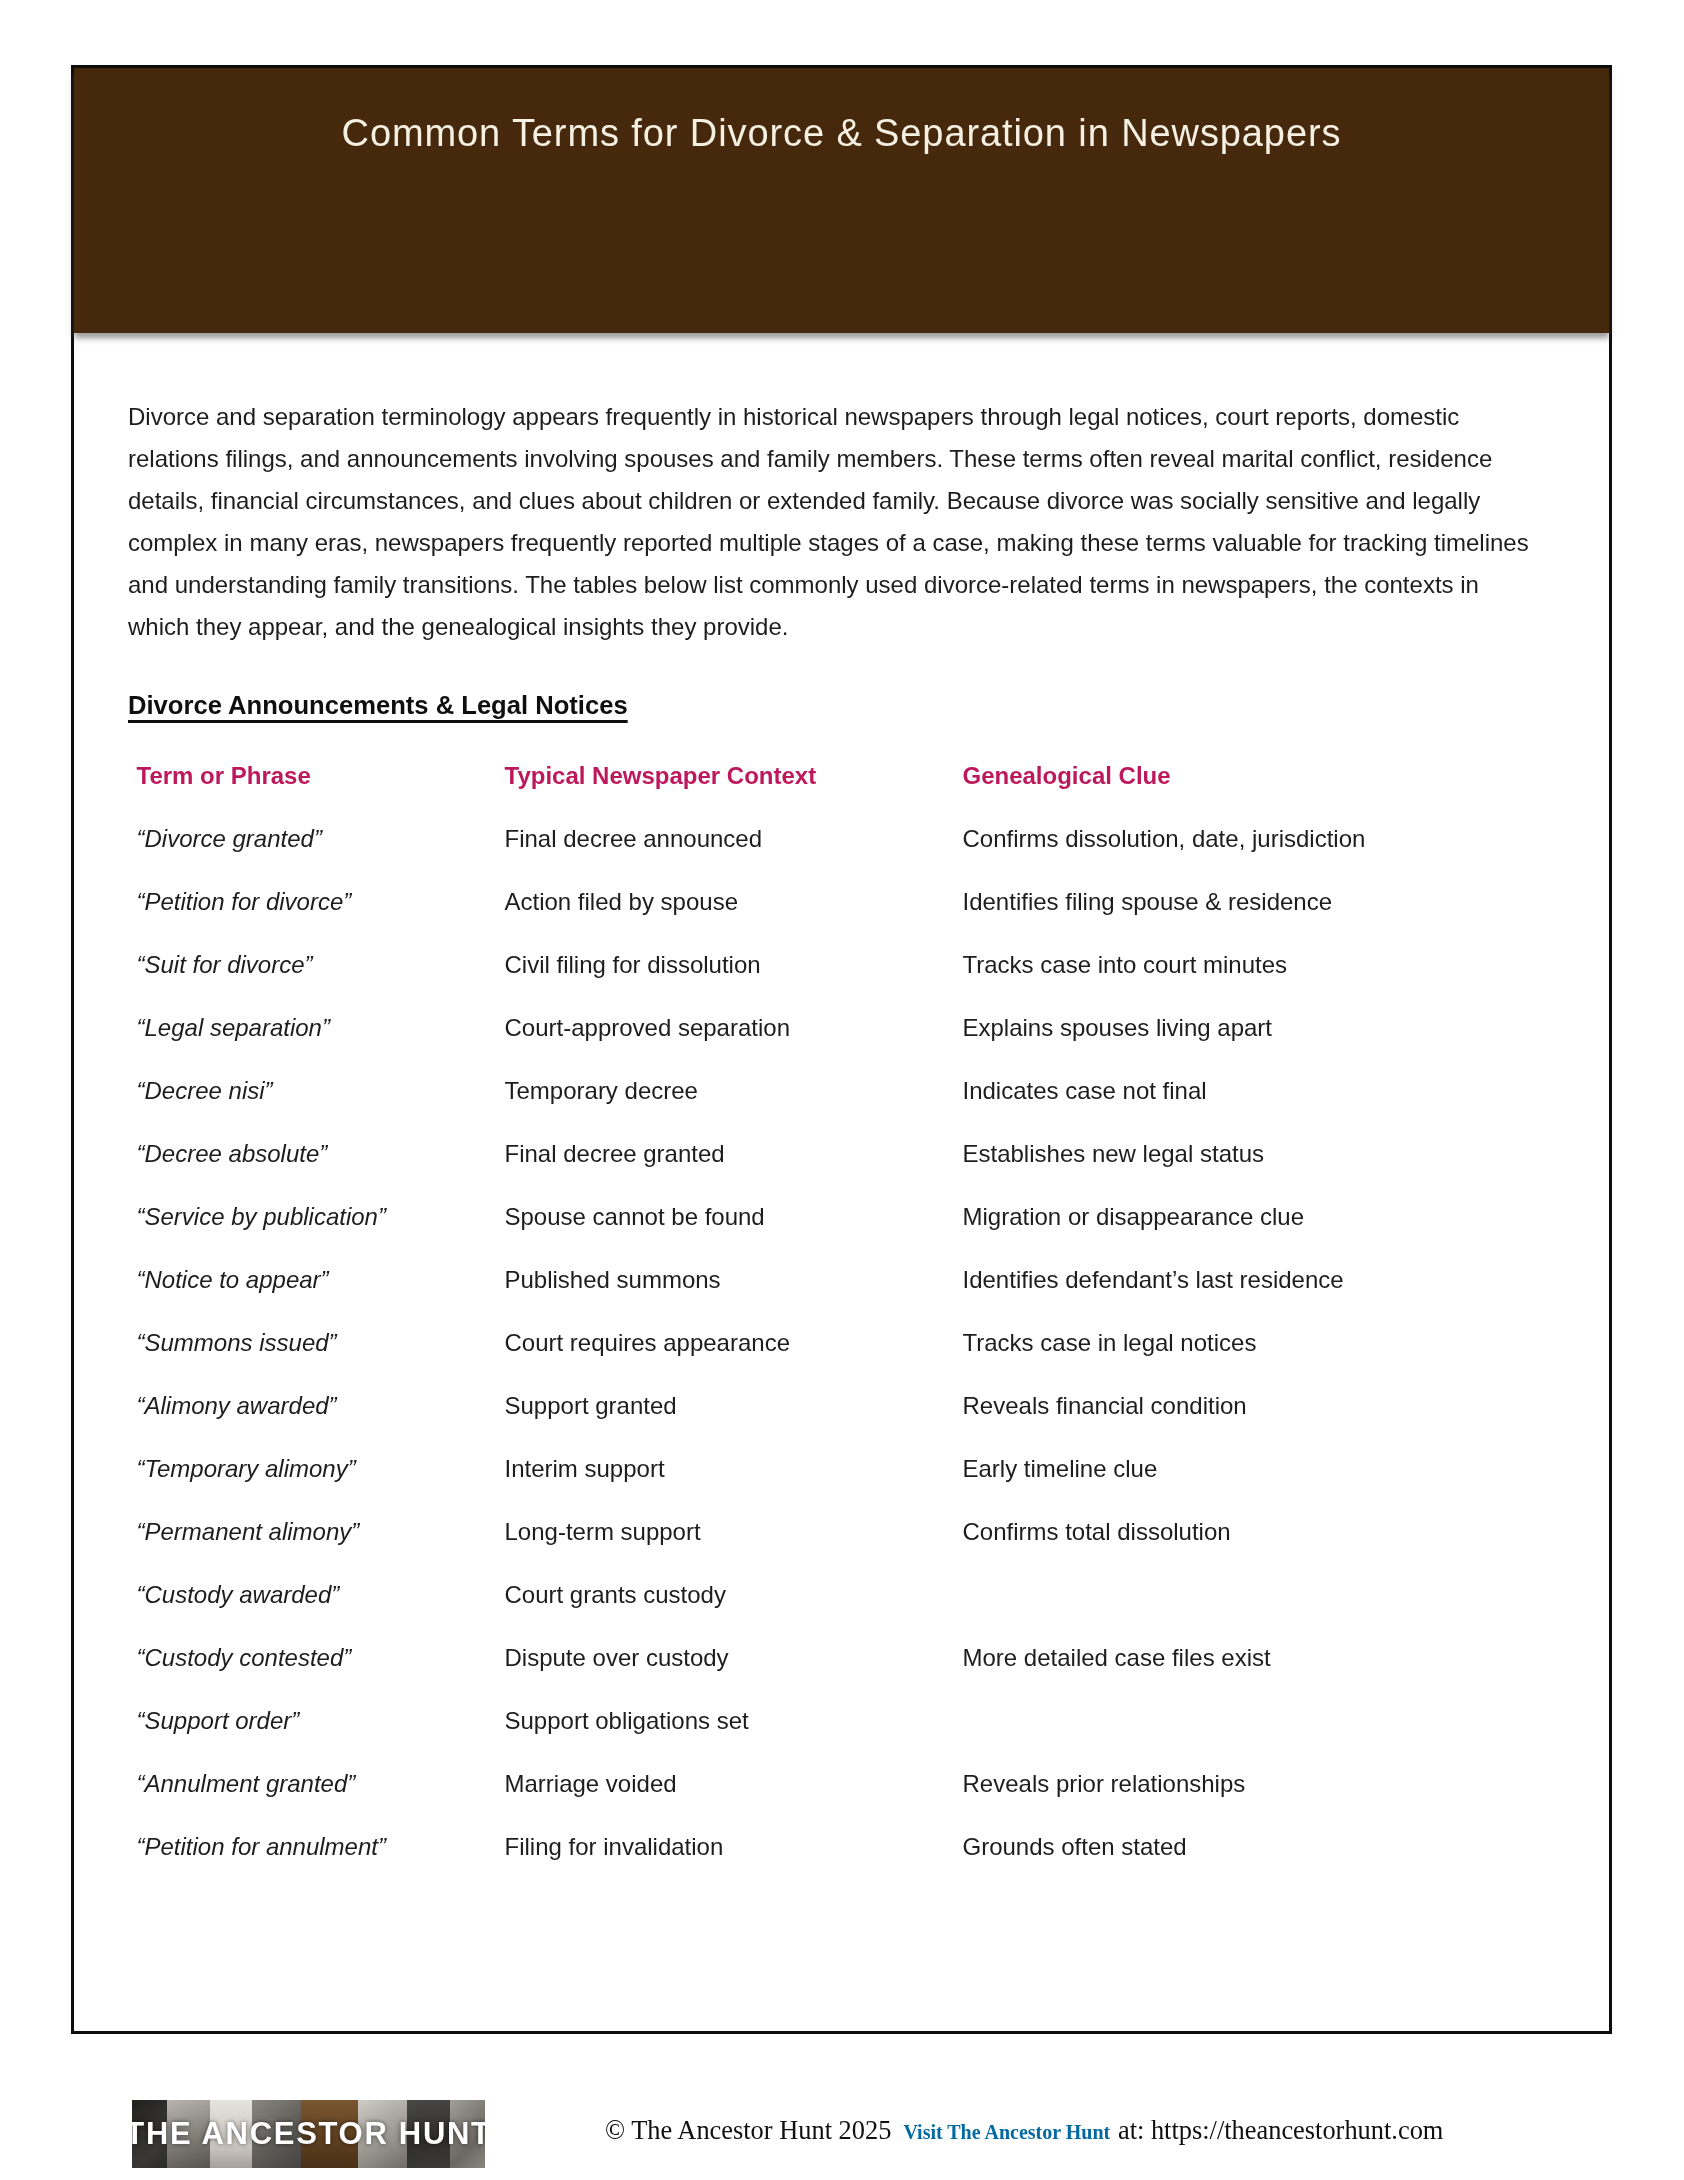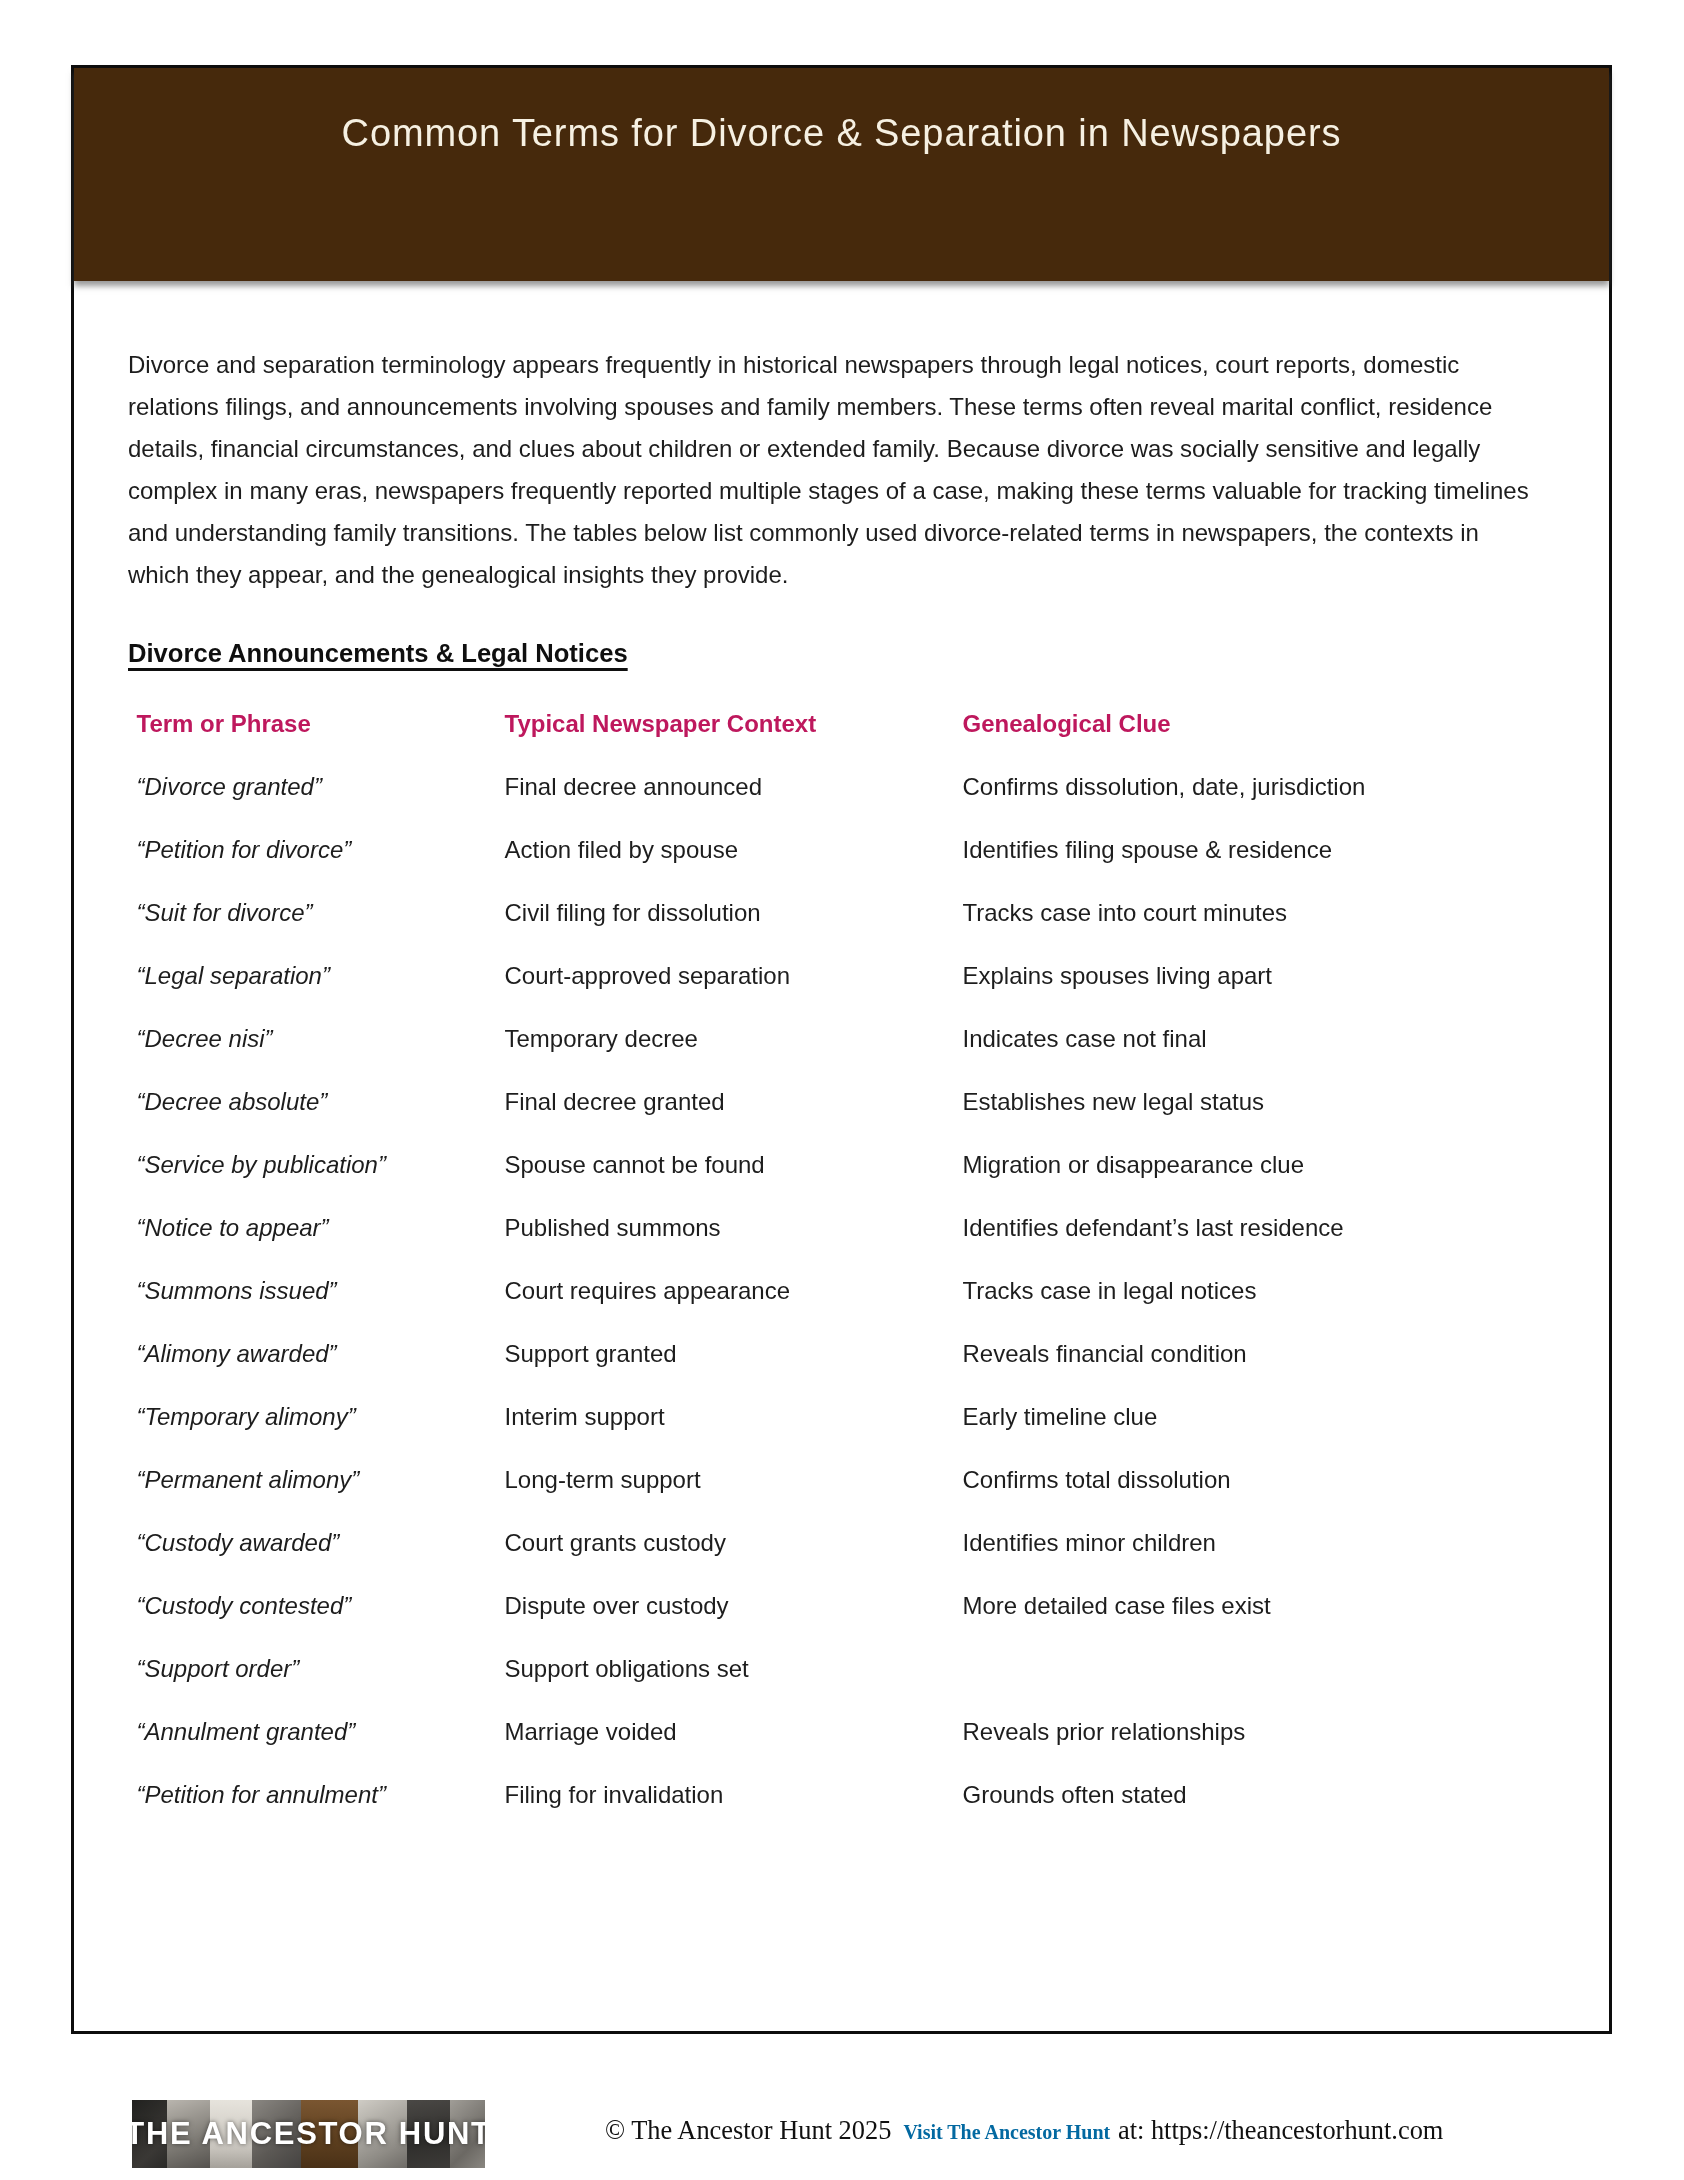--- a/index.html
+++ b/index.html
@@ -10,21 +10,21 @@
     color:#1d1d1d;
   }
   .page{
     position:absolute;left:71px;top:65px;
     width:1535px;height:1963px;
     border:3.4px solid #0d0d0d;
     background:#ffffff;
     box-sizing:content-box;
   }
   .header-band{
-    height:213px;
+    height:265px;
     background:#46290c;
     box-shadow:0 5.1px 6px rgba(70,70,70,.55);
     position:relative;
   }
   .page-title{
     text-align:center;
     padding-top:44px;
     font-size:38px;
     font-weight:400;
     letter-spacing:0.9px;
@@ -183,21 +183,20 @@
         <span class="clue-cell">Early timeline clue</span>
       </div>
       <div class="t-row">
         <span class="term-cell">“Permanent alimony”</span>
         <span class="context-cell">Long-term support</span>
         <span class="clue-cell">Confirms total dissolution</span>
       </div>
       <div class="t-row">
         <span class="term-cell">“Custody awarded”</span>
         <span class="context-cell">Court grants custody</span>
-        <span class="clue-cell">Identifies minor children</span>
       </div>
       <div class="t-row">
         <span class="term-cell">“Custody contested”</span>
         <span class="context-cell">Dispute over custody</span>
         <span class="clue-cell">More detailed case files exist</span>
       </div>
       <div class="t-row">
         <span class="term-cell">“Support order”</span>
         <span class="context-cell">Support obligations set</span>
       </div>

